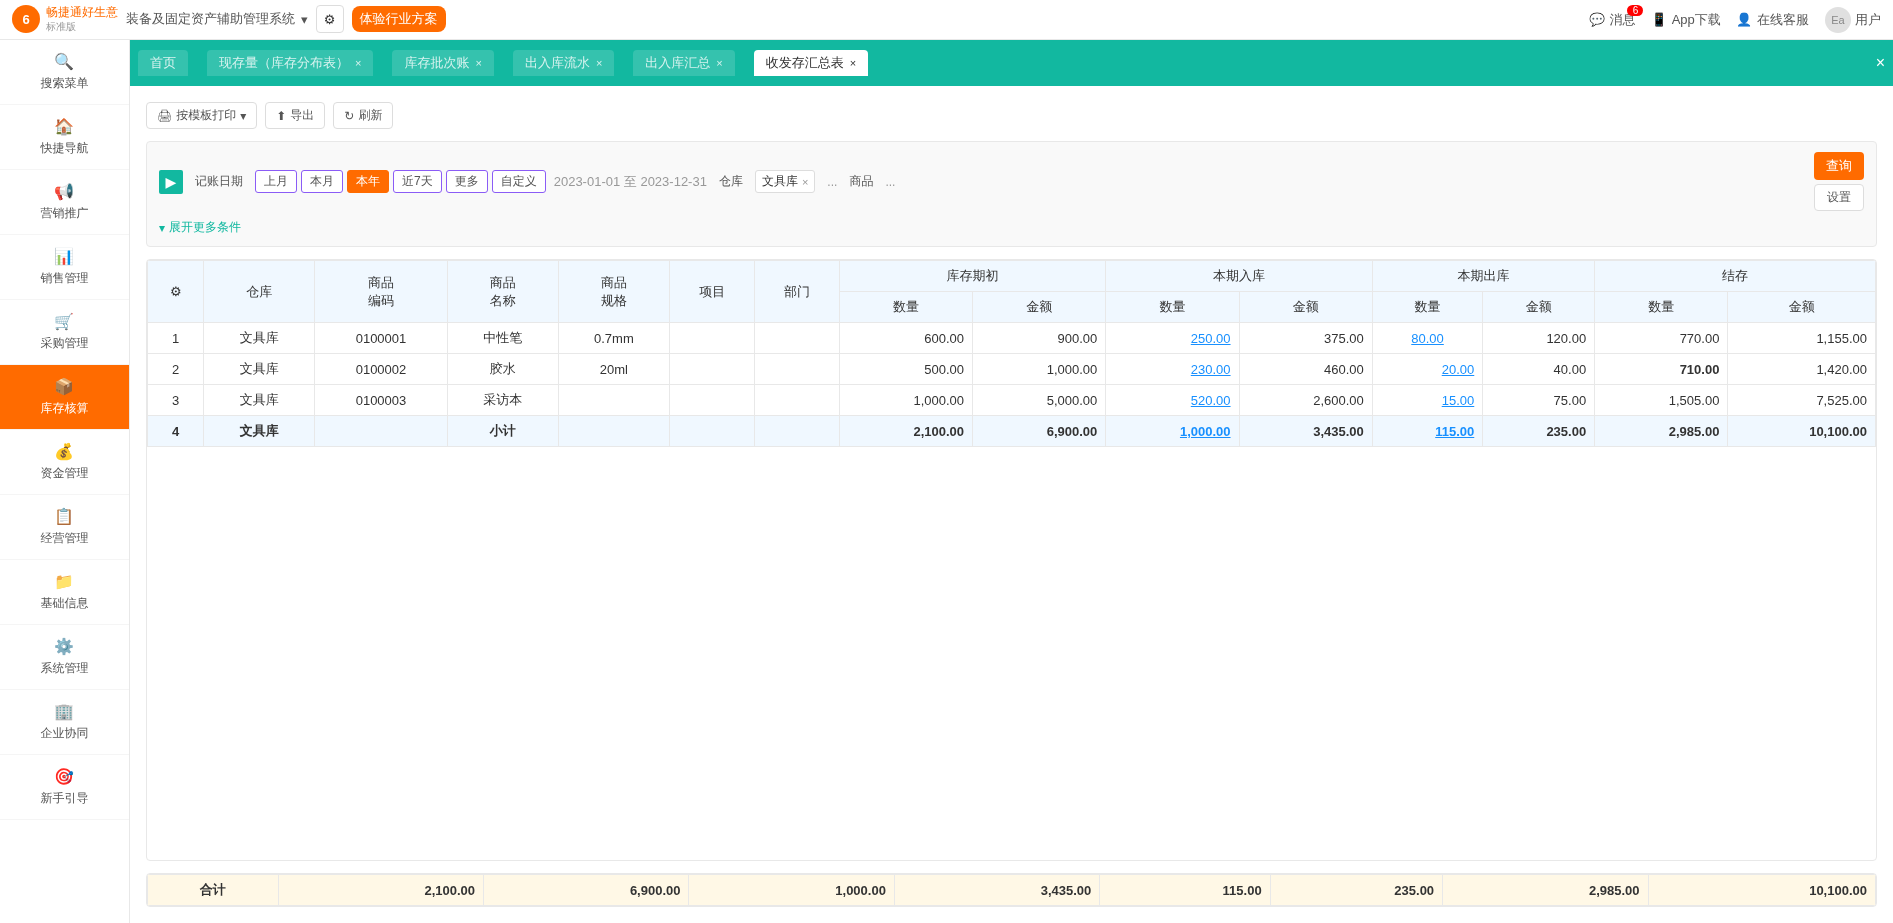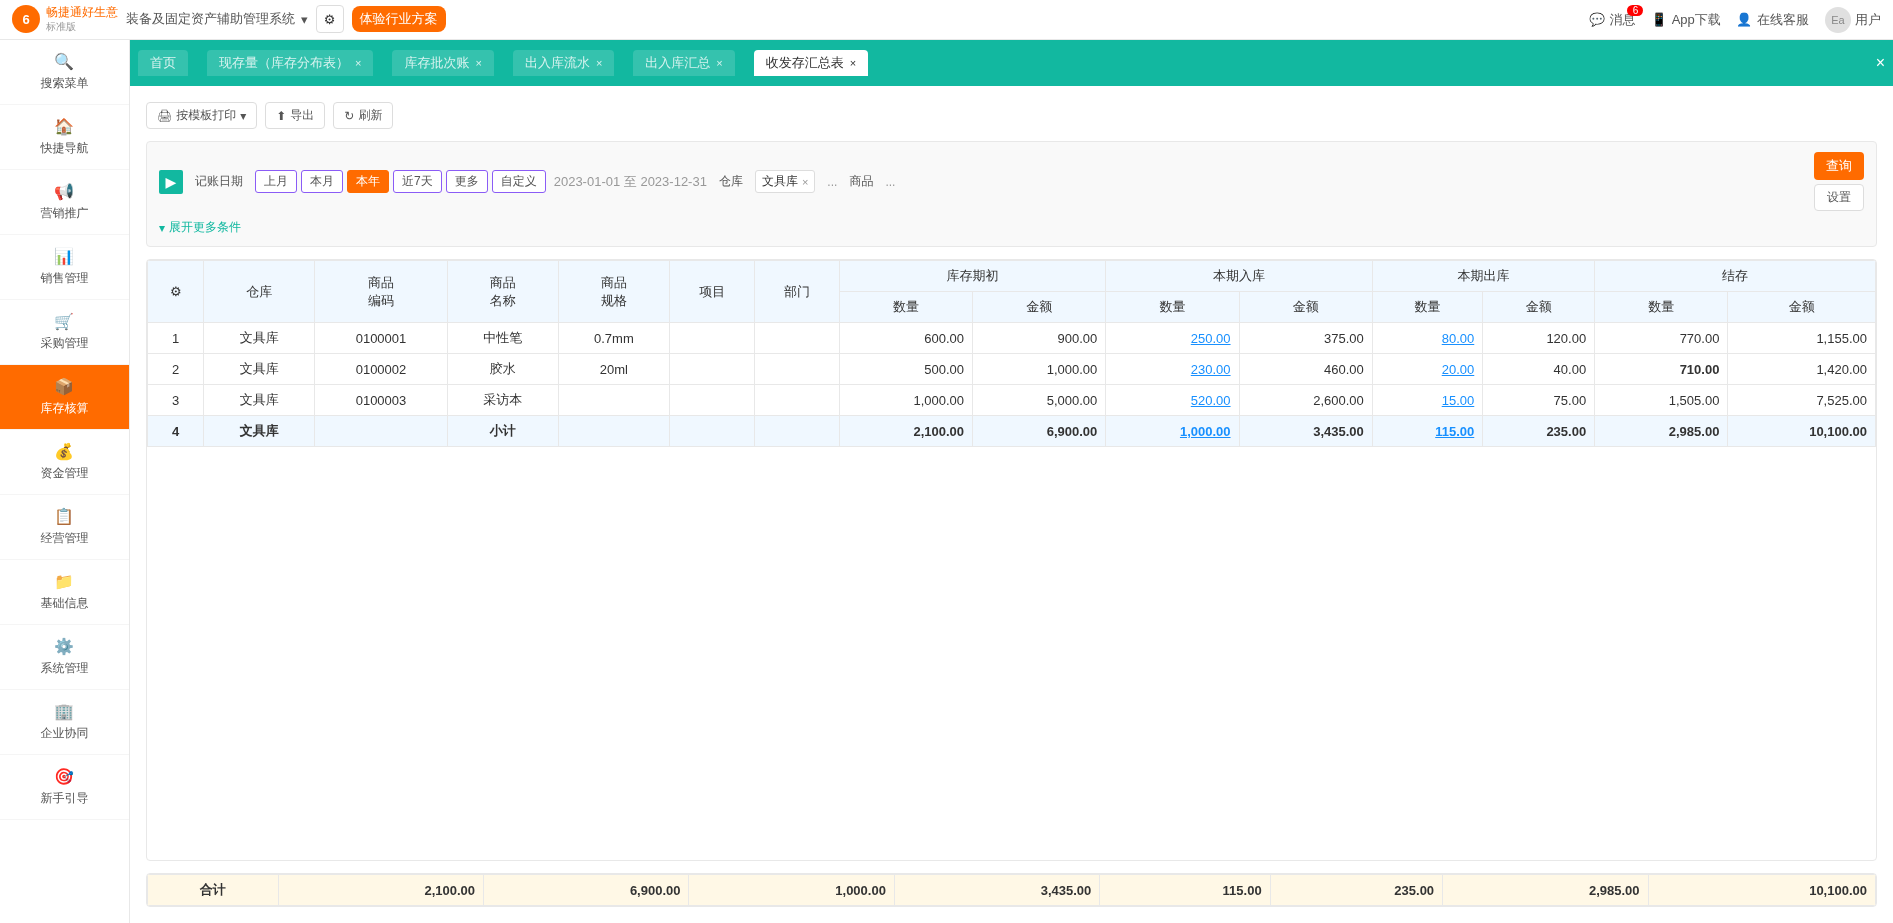--- a/index.html
+++ b/index.html
@@ -281,21 +281,21 @@
                 <td>文具库</td>
                 <td>0100001</td>
                 <td>中性笔</td>
                 <td>0.7mm</td>
                 <td></td>
                 <td></td>
                 <td style="text-align: right;">600.00</td>
                 <td style="text-align: right;">900.00</td>
                 <td style="text-align: right; color: rgb(24, 144, 255); text-decoration: underline; cursor: pointer;">250.00</td>
                 <td style="text-align: right;">375.00</td>
-                <td style="text-align: right; color: rgb(24, 144, 255); text-decoration: underline; cursor: pointer;">80.00</td>
+                <td style="color: rgb(24, 144, 255); text-decoration: underline; cursor: pointer;">80.00</td>
                 <td style="text-align: right;">120.00</td>
                 <td style="text-align: right;">770.00</td>
                 <td style="text-align: right;">1,155.00</td>
               </tr>
               <tr>
                 <td>2</td>
                 <td>文具库</td>
                 <td>0100002</td>
                 <td>胶水</td>
                 <td>20ml</td>

